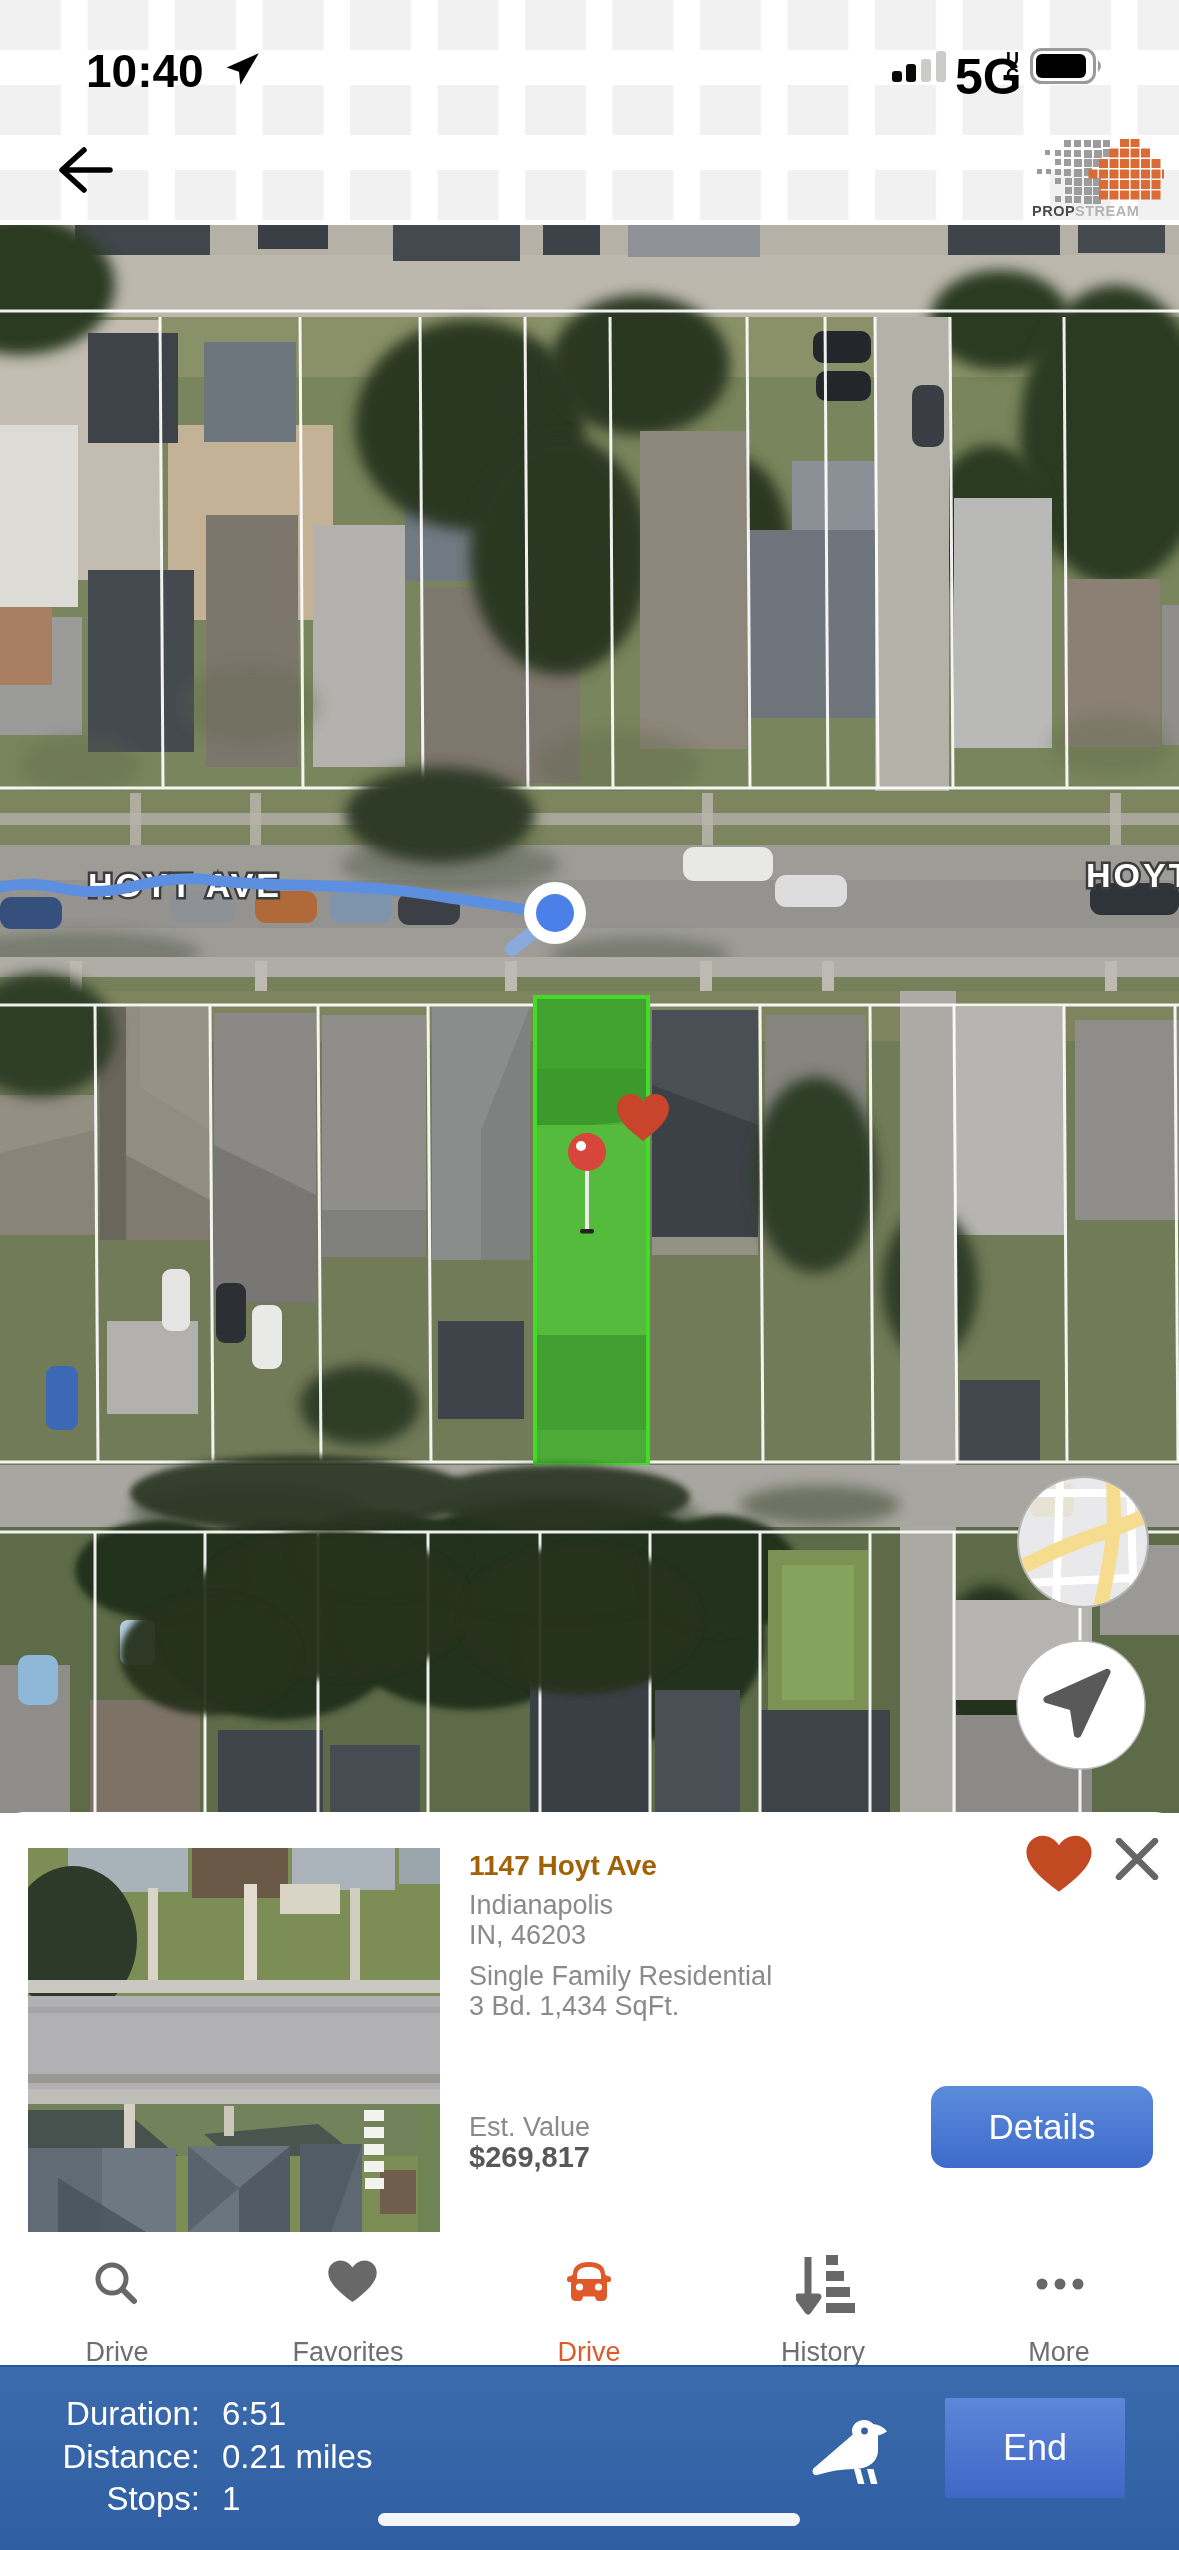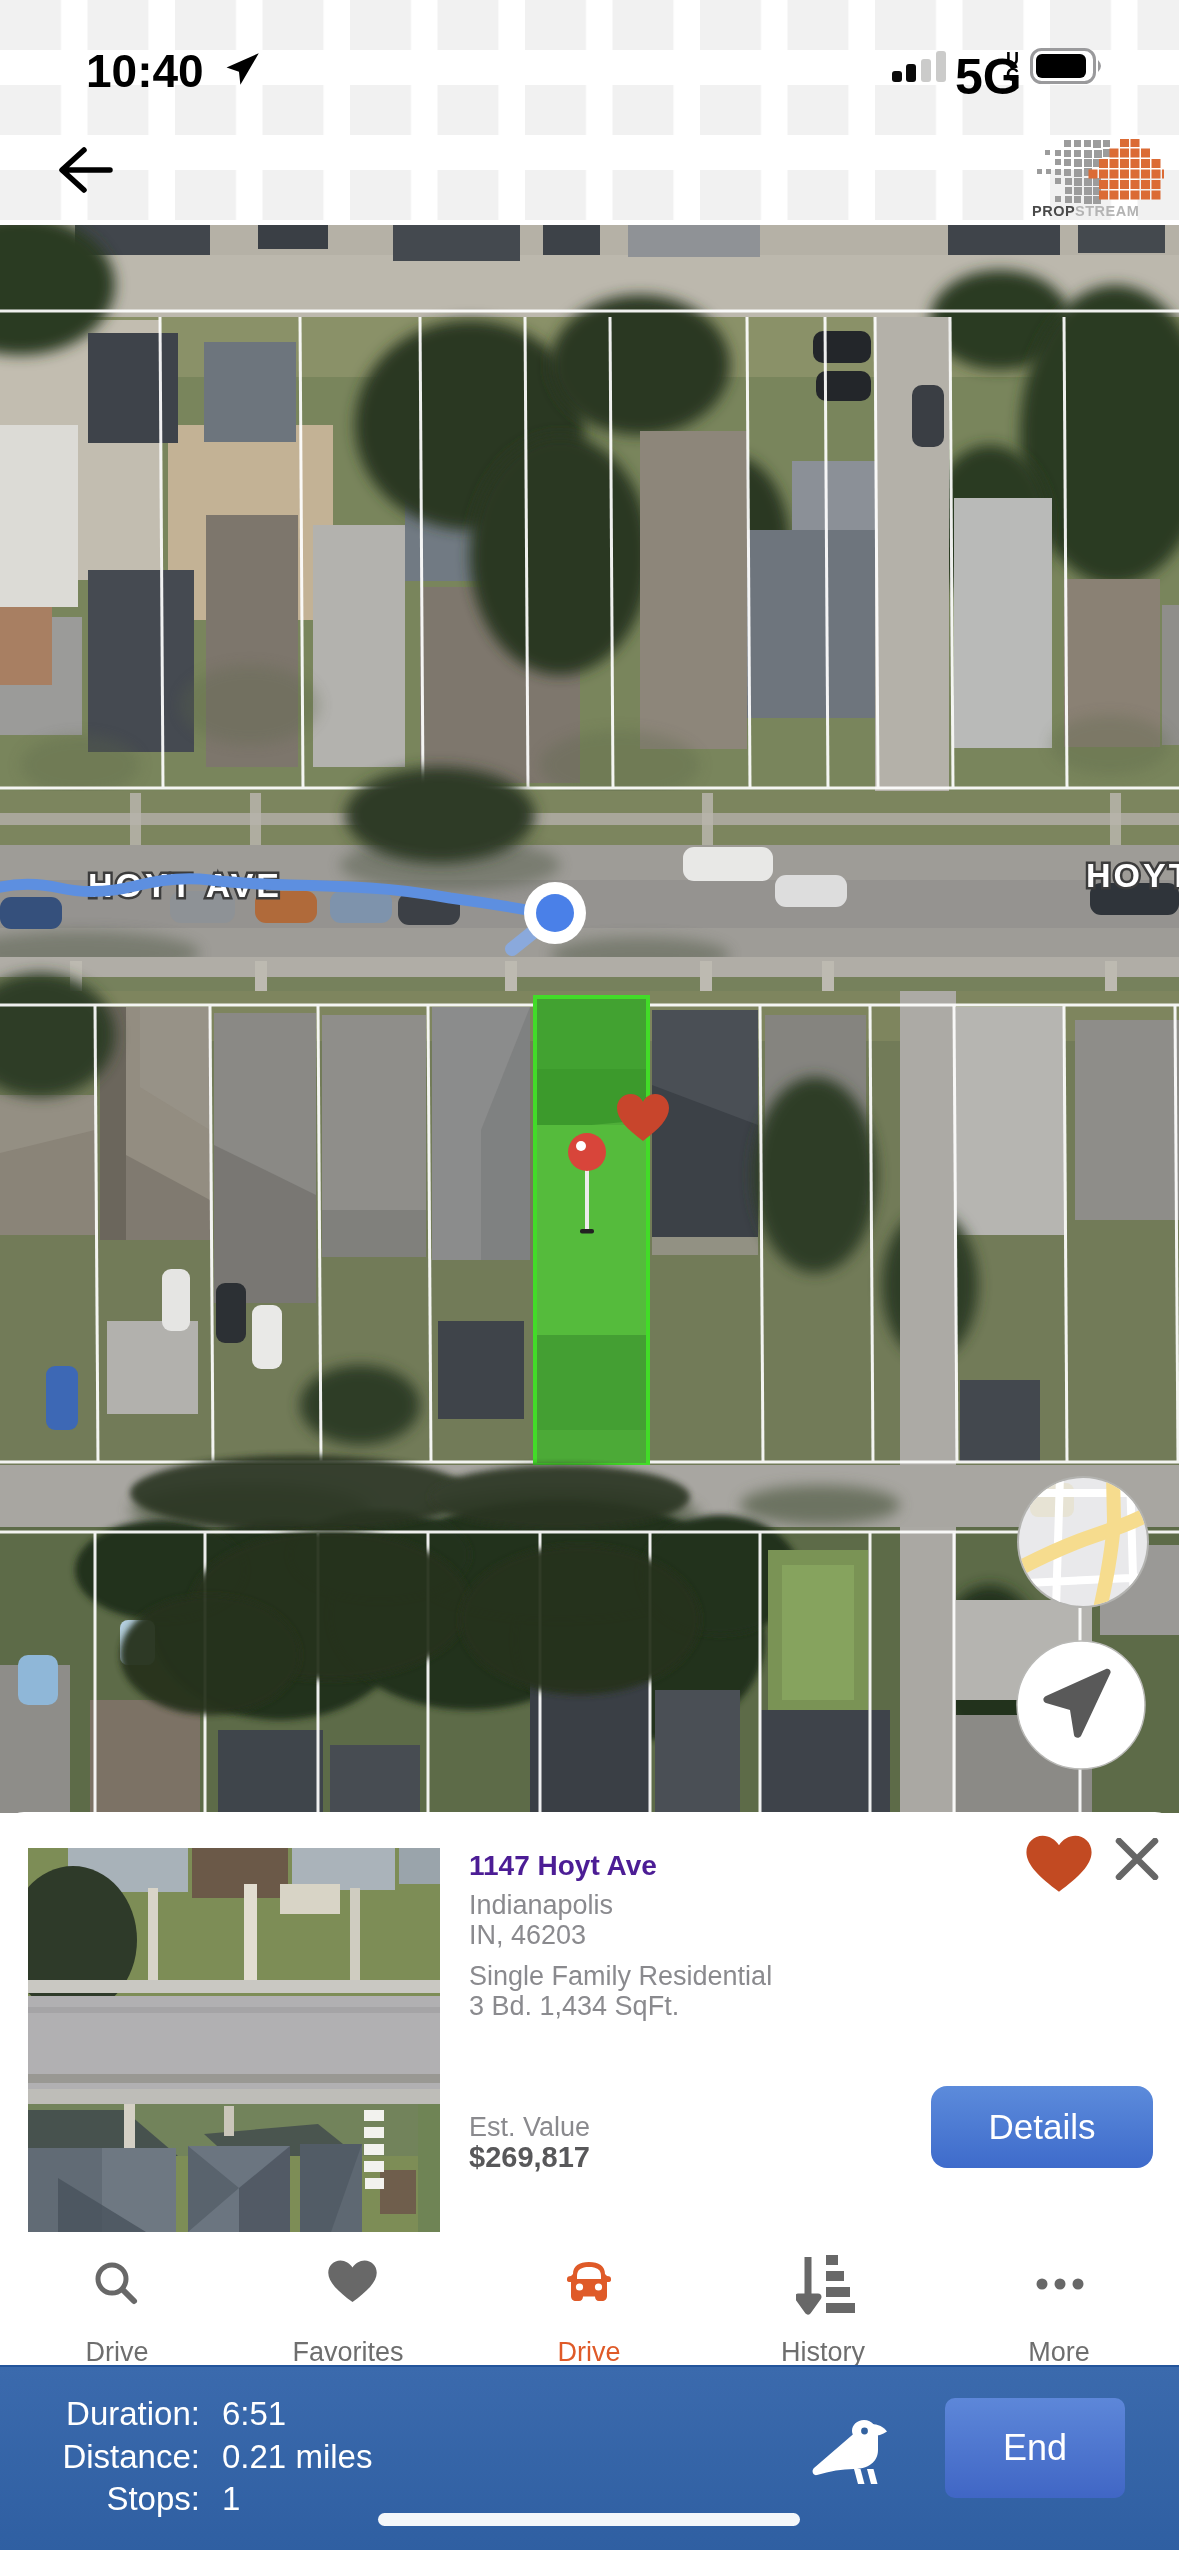--- a/index.html
+++ b/index.html
@@ -506,21 +506,21 @@
         <rect x="336" y="279" width="20" height="11"></rect>
         <rect x="336" y="296" width="20" height="11"></rect>
         <rect x="336" y="313" width="20" height="11"></rect>
         <rect x="337" y="330" width="19" height="11"></rect>
   </g>
 
   <rect x="390" y="256" width="22" height="128" fill="#6f8455"></rect>
 </svg>
 </div>
 
-<div class="abs" style="left:469px;top:1850px;font-size:28px;font-weight:bold;color:#4c1d95;">1147 Hoyt Ave</div>
+<div class="abs" style="left:469px;top:1850px;font-size:28px;font-weight:bold;color:#a16207;">1147 Hoyt Ave</div>
 
 <div class="abs" style="left:469px;top:1890px;font-size:27px;color:#8a8a8e;line-height:30px;">Indianapolis<br>IN, 46203</div>
 
 <div class="abs" style="left:469px;top:1961px;font-size:27px;color:#8a8a8e;line-height:30px;">Single Family Residential<br>3 Bd. 1,434 SqFt.</div>
 
 <div class="abs" style="left:469px;top:2112px;font-size:27px;color:#8a8a8e;">Est. Value</div>
 
 <div class="abs" style="left:469px;top:2141px;font-size:29px;font-weight:bold;color:#58585a;">$269,817</div>
 
 <svg class="abs" style="left:1024px;top:1834px" width="70" height="60" viewBox="0 0 24 21">
@@ -575,15 +575,15 @@
 <div class="abs" style="left:222px;top:2393px;font-size:33px;color:#fff;line-height:42.5px;">6:51<br>0.21 miles<br>1</div>
 
 <svg class="abs" style="left:808px;top:2418px" width="80" height="66" viewBox="0 0 80 66">
   <path d="M56 2 C 49 2 44 7 44 13 C 44 14 44.3 15.5 44.8 16.5 L 6 50 C 3 53 5 58 9 57 C 22 53 34 51 46 51 C 60 51 70 44 70 32 L 70 18 C 70 9 64 2 56 2 Z" fill="#fff"></path>
   <path d="M63 6 C 70 6 76 9 79 13.5 C 74 17 68 18.5 62 18 Z" fill="#fff"></path>
   <circle cx="56.5" cy="13" r="3.4" fill="#33629f"></circle>
   <path d="M46 51 L 50 66 L 56.5 66 L 52.5 51 Z" fill="#fff"></path>
   <path d="M59 51 L 63 66 L 69.5 66 L 65.5 51 Z" fill="#fff"></path>
 </svg>
 
-<div class="abs" style="left:945px;top:2398px;width:180px;height:100px;border-radius:10px;background:linear-gradient(#5d87d9,#4066c5);color:#fff;font-size:36px;display:flex;align-items:center;justify-content:center;">End</div>
+<div class="abs" style="left:945px;top:2398px;width:180px;height:100px;border-radius:2px;background:linear-gradient(#5d87d9,#4066c5);color:#fff;font-size:36px;display:flex;align-items:center;justify-content:center;">End</div>
 
 <div class="abs" style="left:378px;top:2513px;width:422px;height:13px;border-radius:7px;background:#fff;opacity:0.95;"></div>
 
 </body></html>

